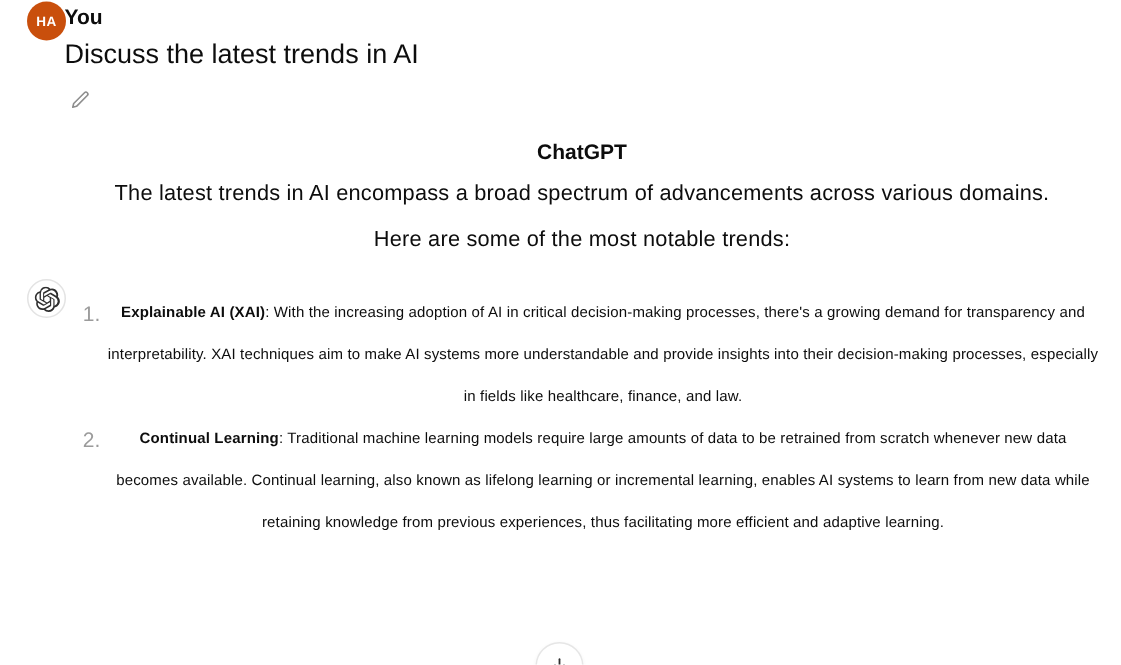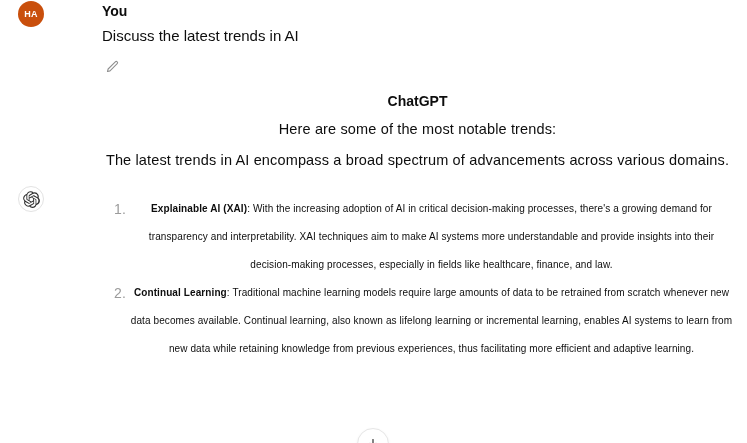--- a/index.html
+++ b/index.html
@@ -53,39 +53,38 @@
   }
 
   .msg-avatar.assistant {
     background: #ffffff;
     border: 1px solid #e3e3e3;
     top: 95px;
   }
   .msg-avatar.assistant svg { display: block; }
 
   .msg-body {
-    padding-left: 82px;
+    padding-left: 43px;
     padding-right: 14px;
-    margin-left: 20px;
   }
 
   .author {
     font-size: 14px;
     font-weight: bold;
     line-height: 20px;
     color: #0d0d0d;
     margin: 0;
   }
 
   .author.user-author {
     padding-top: 1px;
   }
 
   .user-text {
-    font-size: 15px;
+    font-size: 18px;
     line-height: 22px;
     color: #0d0d0d;
     margin: 4px 0 0 0;
   }
 
   
   .edit-row {
     margin-top: 9px;
     height: 22px;
   }
@@ -196,23 +195,23 @@
 
     <div class="msg-avatar assistant">
       <svg width="17" height="17" viewBox="0 0 41 41" fill="#2f2f2f">
         <path d="M37.53 16.81a10.1 10.1 0 0 0-.87-8.3 10.23 10.23 0 0 0-11-4.9A10.12 10.12 0 0 0 18.5.41a10.23 10.23 0 0 0-9.76 7.08A10.12 10.12 0 0 0 2 12.36a10.23 10.23 0 0 0 1.26 12A10.1 10.1 0 0 0 4.1 32.7a10.23 10.23 0 0 0 11 4.9 10.1 10.1 0 0 0 7.62 3.4 10.23 10.23 0 0 0 9.76-7.1 10.12 10.12 0 0 0 6.74-4.9 10.23 10.23 0 0 0-1.26-11.98v-.21zM22.7 38.2a7.6 7.6 0 0 1-4.88-1.77l.24-.14 8.1-4.68a1.32 1.32 0 0 0 .67-1.15V18.9l3.43 1.98a.12.12 0 0 1 .06.1v9.45a7.64 7.64 0 0 1-7.62 7.62zM6.32 31.2a7.6 7.6 0 0 1-.91-5.1l.24.14 8.1 4.68a1.31 1.31 0 0 0 1.32 0l9.88-5.7v3.96a.13.13 0 0 1-.05.11l-8.12 4.69a7.64 7.64 0 0 1-10.4-2.79zM4.18 13.8a7.6 7.6 0 0 1 3.98-3.34V20.1a1.27 1.27 0 0 0 .65 1.14l9.83 5.68-3.43 1.98a.13.13 0 0 1-.12 0L7 24.2a7.64 7.64 0 0 1-2.8-10.4zm27.4 6.37-9.88-5.72 3.43-1.97a.12.12 0 0 1 .12 0l8.12 4.68a7.63 7.63 0 0 1-1.18 13.76v-9.63a1.3 1.3 0 0 0-.6-1.12zm3.42-5.15-.24-.14-8.08-4.72a1.32 1.32 0 0 0-1.34 0l-9.87 5.7v-3.96a.12.12 0 0 1 .05-.11l8.11-4.68a7.63 7.63 0 0 1 11.34 7.9zM13.83 22l-3.43-1.97a.13.13 0 0 1-.06-.1v-9.45a7.63 7.63 0 0 1 12.5-5.85l-.24.13-8.1 4.68a1.32 1.32 0 0 0-.67 1.15V22zm1.87-4 4.4-2.54 4.4 2.53v5.08l-4.4 2.53-4.4-2.53V18z"></path>
       </svg>
     </div>
 
     <div class="msg-body">
       <div class="author">ChatGPT</div>
 
+      <p class="para">The latest trends in AI encompass a broad spectrum of advancements across various domains.</p>
+
       <p class="para">Here are some of the most notable trends:</p>
-
-      <p class="para">The latest trends in AI encompass a broad spectrum of advancements across various domains.</p>
 
       <ol class="trend-list">
         <li>
           <span class="term">Explainable AI (XAI)</span><span>: With the increasing adoption of AI in critical decision-making processes, there's a growing demand for transparency and interpretability. XAI techniques aim to make AI systems more understandable and provide insights into their decision-making processes, especially in fields like healthcare, finance, and law.</span>
         </li>
         <li>
           <span class="term">Continual Learning</span><span>: Traditional machine learning models require large amounts of data to be retrained from scratch whenever new data becomes available. Continual learning, also known as lifelong learning or incremental learning, enables AI systems to learn from new data while retaining knowledge from previous experiences, thus facilitating more efficient and adaptive learning.</span>
         </li>
       </ol>
     </div>

